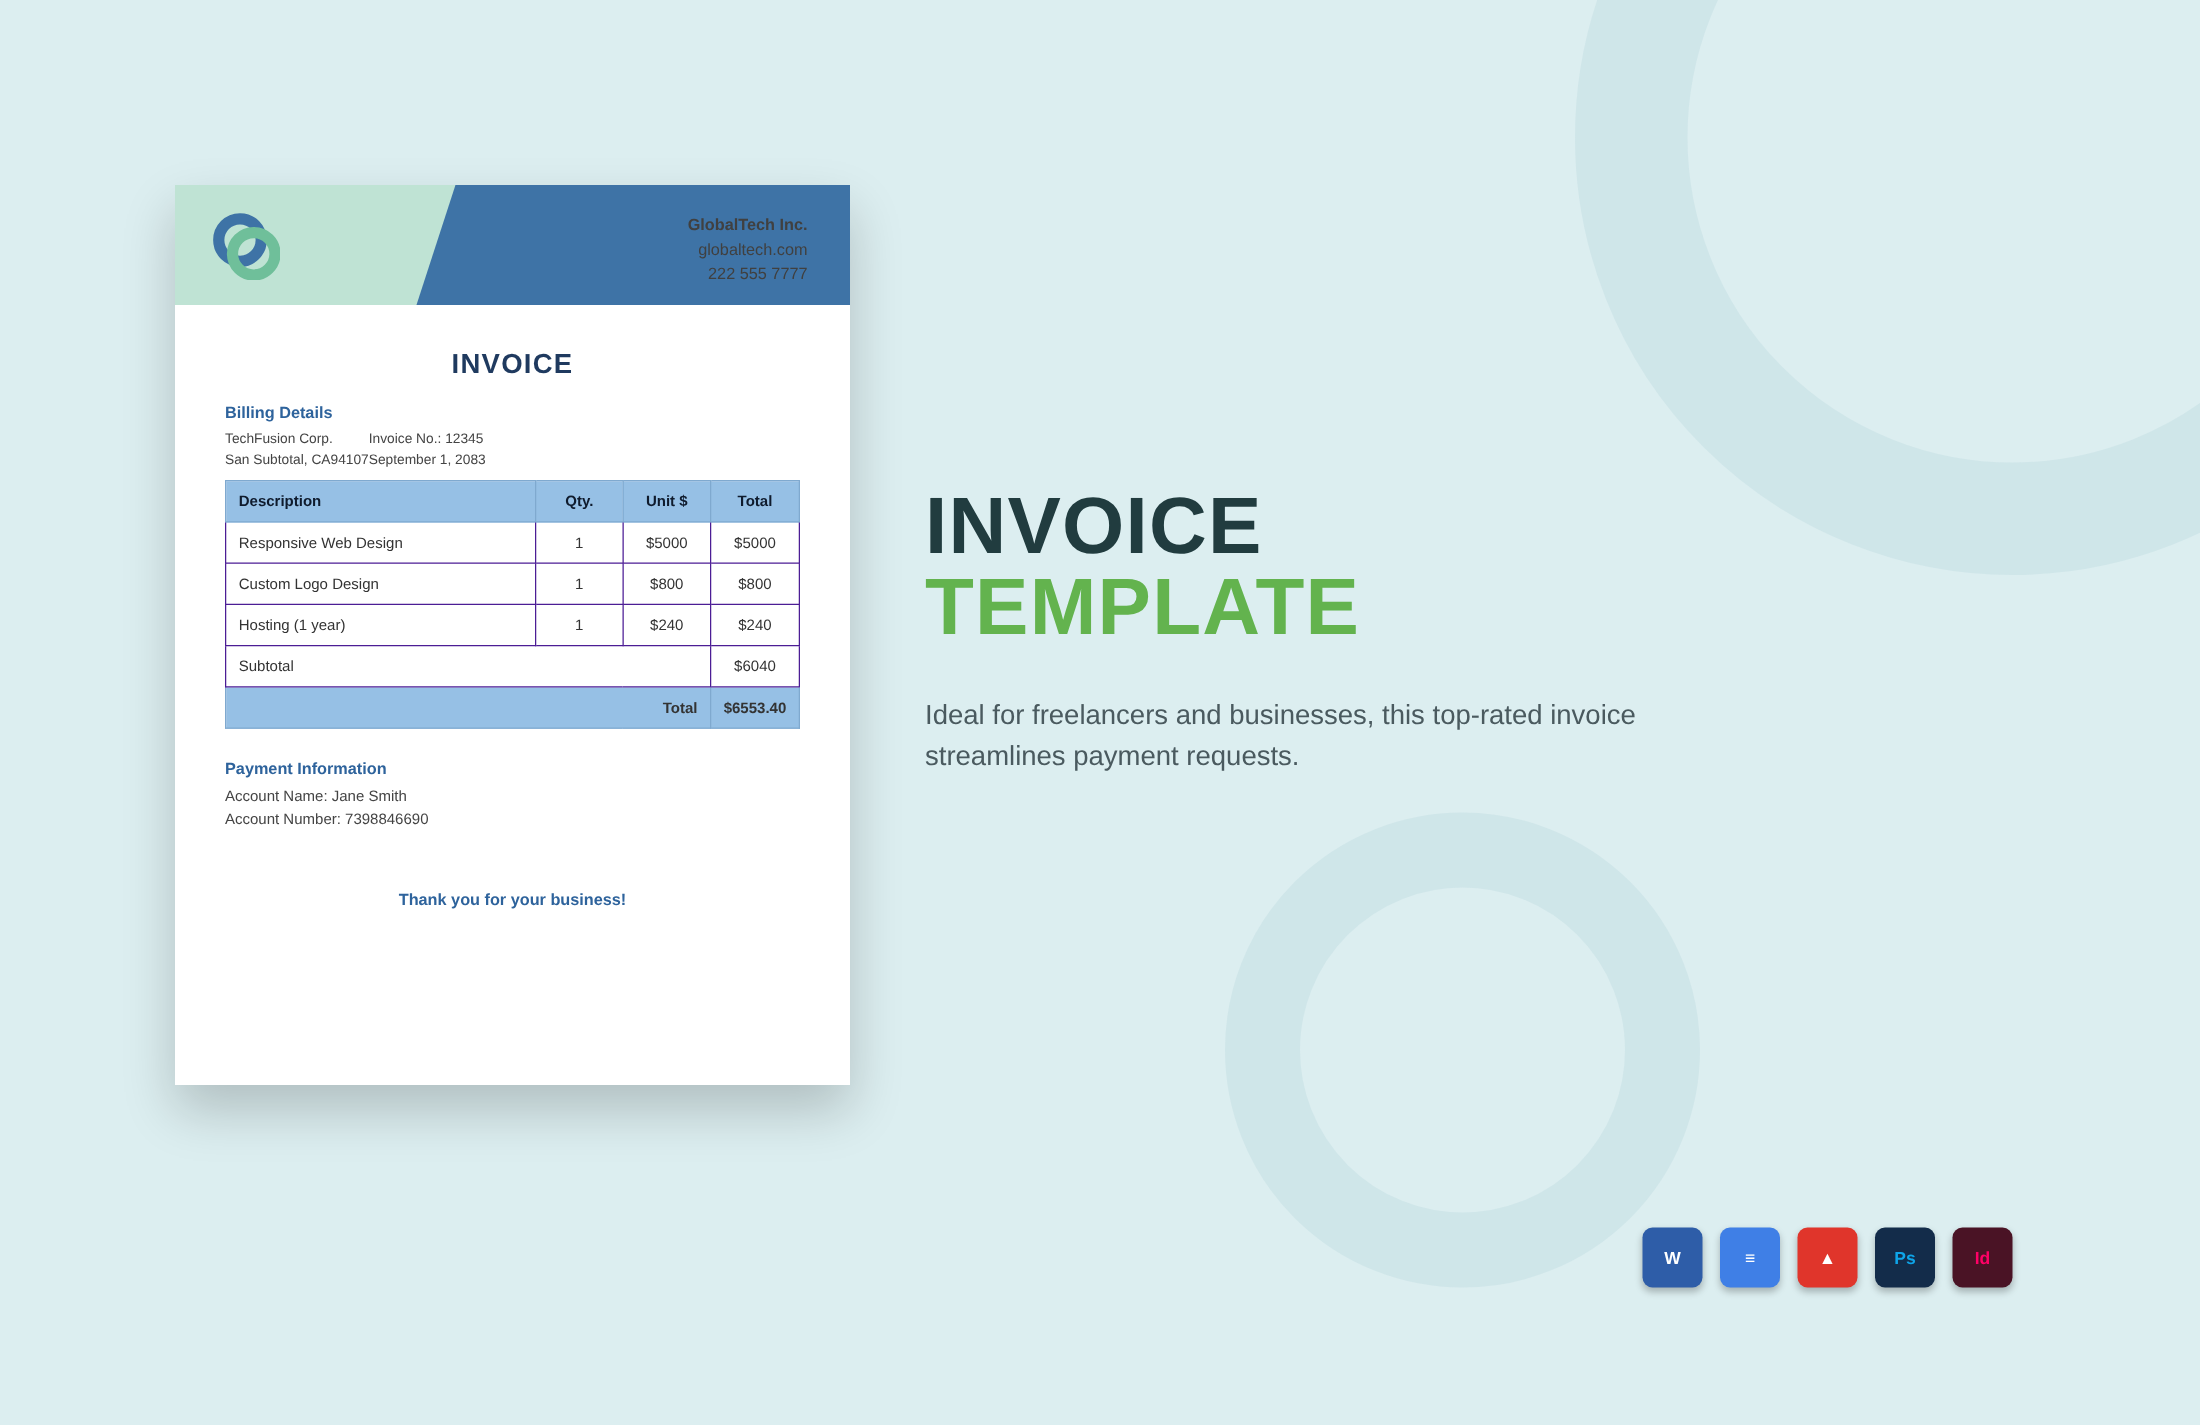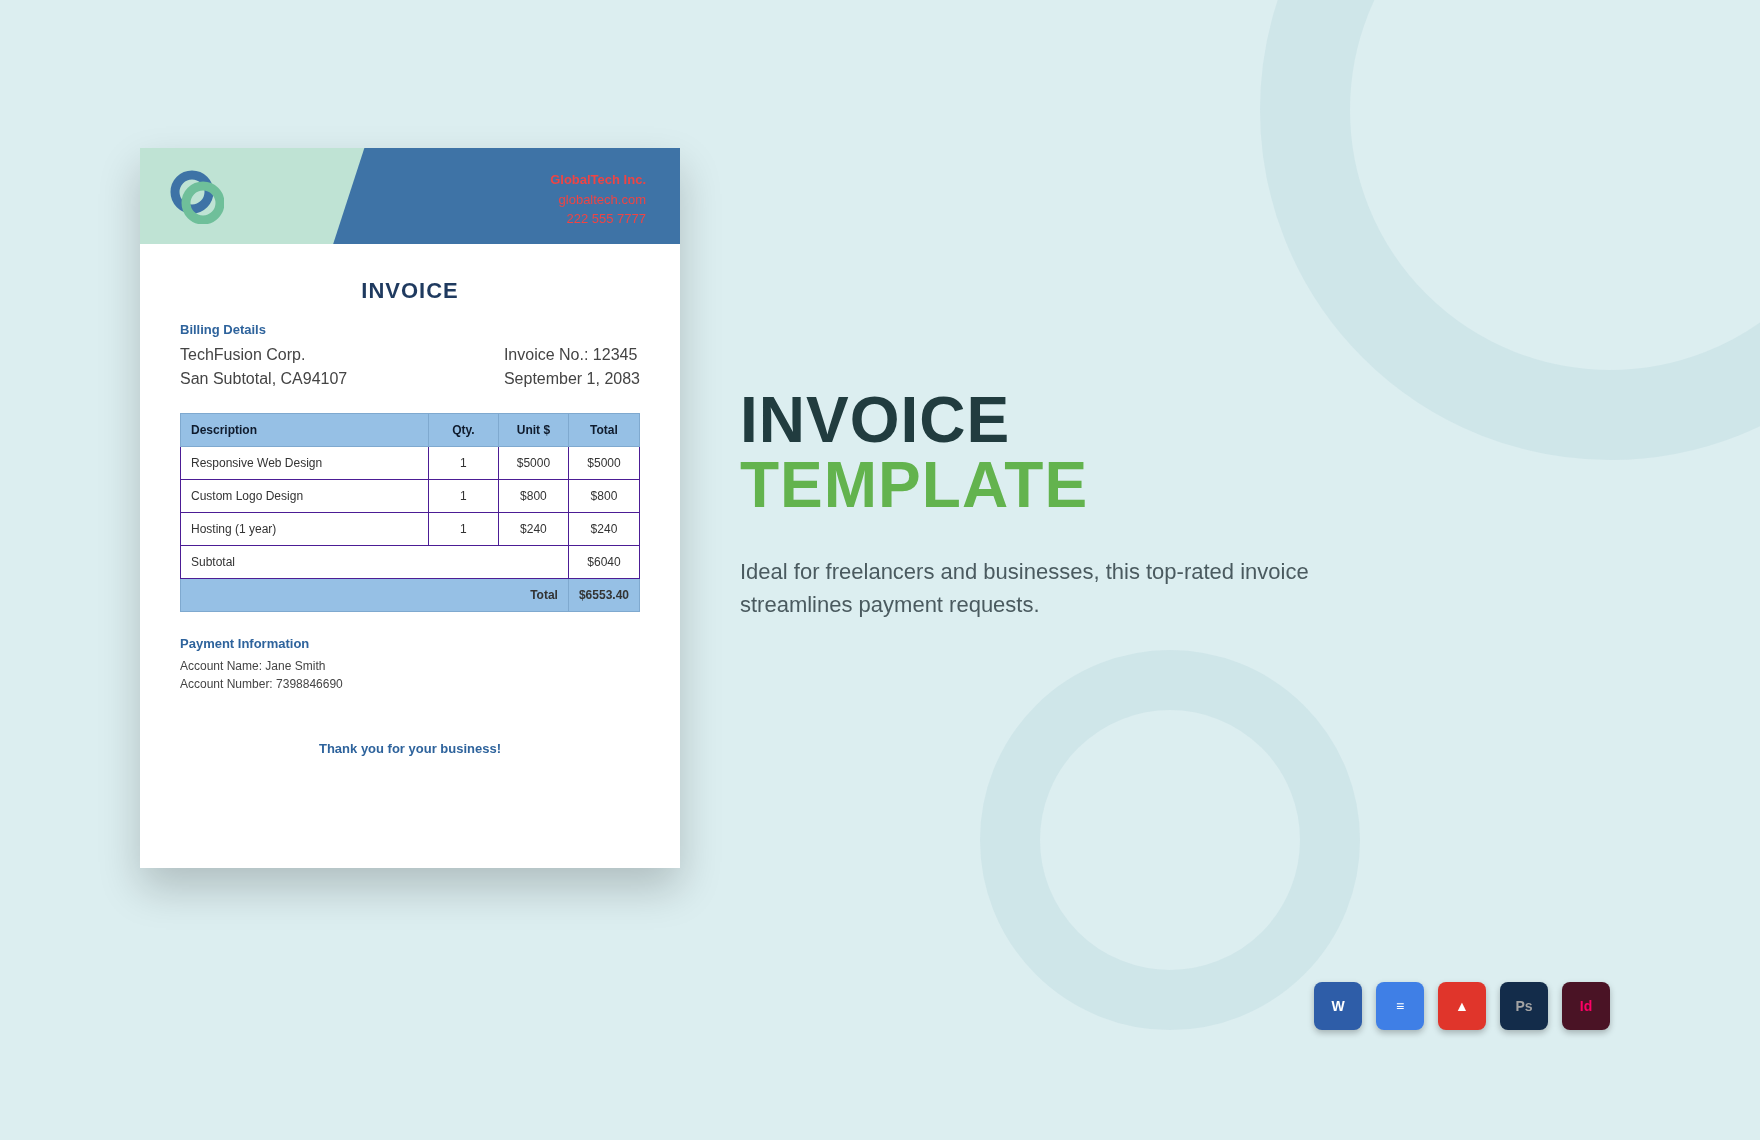--- a/index.html
+++ b/index.html
@@ -68,21 +68,21 @@
   }
   .logo {
     position: absolute;
     left: 30px;
     top: 22px;
   }
   .company {
     position: absolute;
     right: 34px;
     top: 22px;
-    color: #ef4444;
+    color: #404040;
     text-align: right;
     font-size: 13px;
     line-height: 1.5;
   }
   .company .name { font-weight: 700; }
 
   .body {
     padding: 26px 40px 0 40px;
     color: #2b3e55;
   }
@@ -94,25 +94,24 @@
     margin: 8px 0 18px 0;
   }
   .billing-title {
     color: #2e639c;
     font-weight: 700;
     font-size: 13px;
     margin-bottom: 6px;
   }
   .details-row {
     display: flex;
-    justify-content: space-between;
-    font-size: 16px;
+    font-size: 11px;
     color: #444;
     line-height: 1.5;
-    margin-bottom: 22px;
+    margin-bottom: 8px;
   }
 
   table.items {
     width: 100%;
     border-collapse: collapse;
     font-size: 12px;
   }
   table.items th {
     background: #96c0e5;
     color: #0f1b2d;
@@ -291,15 +290,15 @@
     <span class="h1a">INVOICE</span>
     <span class="h1b">TEMPLATE</span>
   </div>
   <div class="sub">Ideal for freelancers and businesses, this top-rated invoice streamlines payment requests.</div>
 </div>
 
 <div class="formats">
   <div class="fmt" style=";background:#2e5da8">W</div>
   <div class="fmt" style=";background:#3f7fe6">≡</div>
   <div class="fmt" style=";background:#e0352b">▲</div>
-  <div class="fmt" style="color:#a3a3a3;background:#132c4a">Ps</div>
+  <div class="fmt" style="color:#0ea5e9;background:#132c4a">Ps</div>
   <div class="fmt" style="color:#f06;background:#4a1325">Id</div>
 </div>
 
 </body></html>

